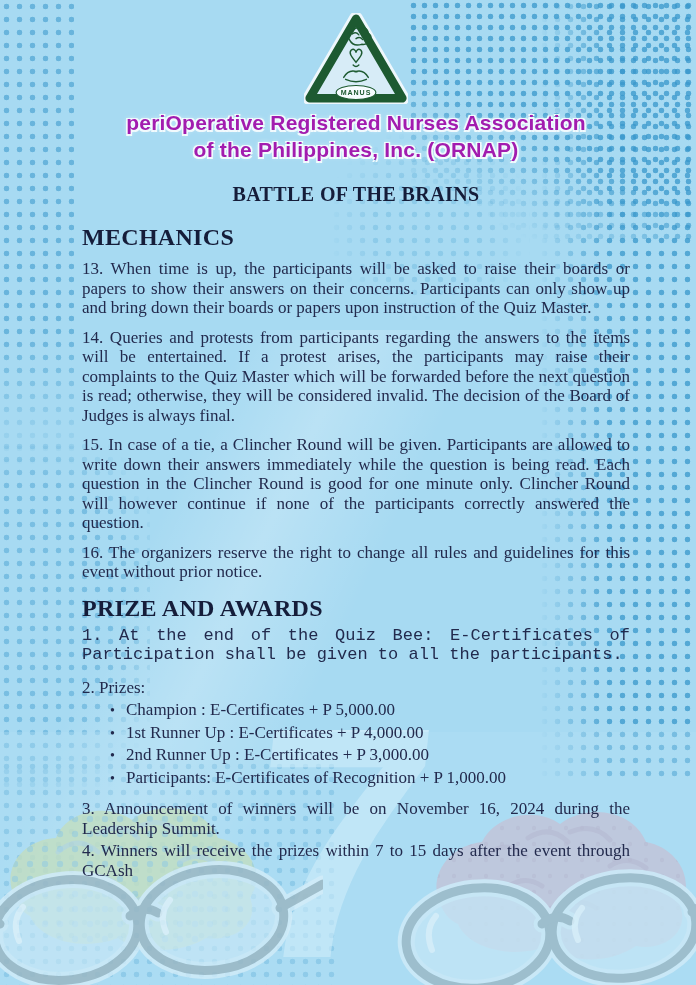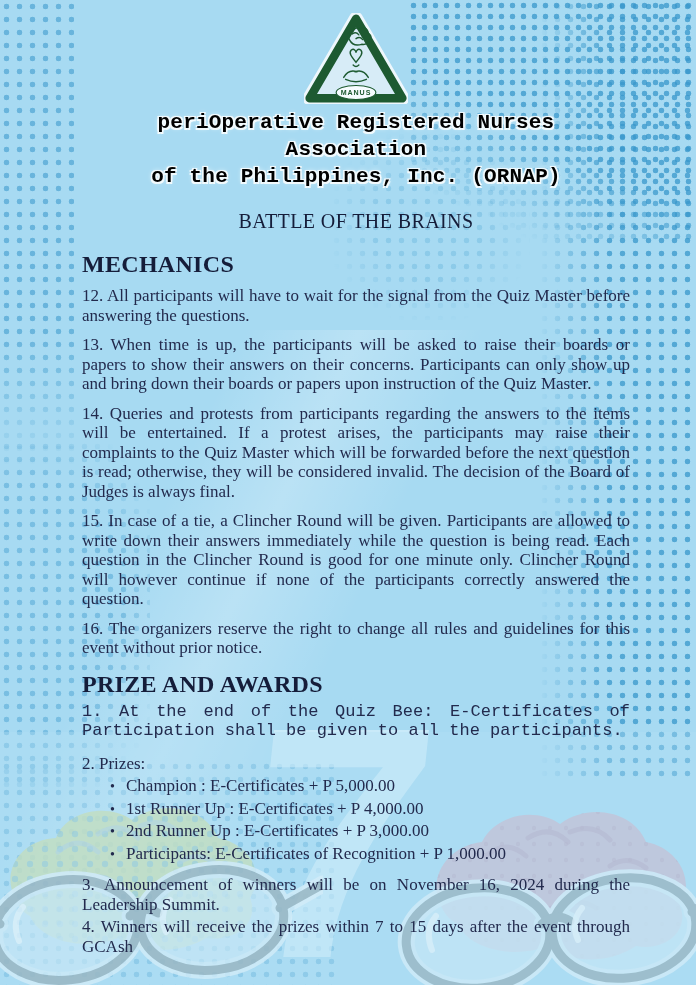--- a/index.html
+++ b/index.html
@@ -54,29 +54,29 @@
   
   .content{
     position:relative;z-index:5;
     padding:13px 66px 0 82px;
     color:#222a4d;
   }
   .page-header{text-align:center;}
   .logo-svg{display:block;margin:0 auto;}
   .org-title{
     margin:5px 0 0 0;
-    font-family:Liberation Mono, monospace;
+    font-family:Liberation Sans, sans-serif;
     font-weight:bold;font-size:21px;line-height:27px;
-    color:#000000;
+    color:#a21caf;
     text-shadow:-1.5px -1.5px 0 #f2fafd, 1.5px -1.5px 0 #f2fafd, -1.5px 1.5px 0 #f2fafd, 1.5px 1.5px 0 #f2fafd, 0 0 5px #f2fafd;
     letter-spacing:.2px;
   }
   .event-title{
     margin:19px 0 0 0;
-    font-size:20px;font-weight:normal;line-height:24px;
+    font-size:20px;font-weight:bold;line-height:24px;
     color:#151d3a;letter-spacing:.4px;
   }
   .section-heading{
     margin:19px 0 0 0;
     font-size:24px;font-weight:bold;line-height:24px;
     color:#151d3a;letter-spacing:.3px;
     text-align:left;
   }
   .body-par{
     margin:10px 0 0 0;
@@ -199,21 +199,20 @@
       <h1 class="org-title">
         <span style="display:block">periOperative Registered Nurses Association</span>
         <span style="display:block">of the Philippines, Inc. (ORNAP)</span>
       </h1>
 
       <h2 class="event-title">BATTLE OF THE BRAINS</h2>
     </header>
 
     <section>
       <h3 class="section-heading">MECHANICS</h3>
-      <p class="body-par">12. All participants will have to wait for the signal from the Quiz Master before answering the questions.</p>
       <p class="body-par">13. When time is up, the participants will be asked to raise their boards or papers to show their answers on their concerns. Participants can only show up and bring down their boards or papers upon instruction of the Quiz Master.</p>
       <p class="body-par">14. Queries and protests from participants regarding the answers to the items will be entertained. If a protest arises, the participants may raise their complaints to the Quiz Master which will be forwarded before the next question is read; otherwise, they will be considered invalid. The decision of the Board of Judges is always final.</p>
       <p class="body-par">15. In case of a tie, a Clincher Round will be given. Participants are allowed to write down their answers immediately while the question is being read. Each question in the Clincher Round is good for one minute only. Clincher Round will however continue if none of the participants correctly answered the question.</p>
       <p class="body-par">16. The organizers reserve the right to change all rules and guidelines for this event without prior notice.</p>
     </section>
 
     <section>
       <h3 class="section-heading" style="margin-top:14px">PRIZE AND AWARDS</h3>
       <p class="body-par tight">1. At the end of the Quiz Bee: E-Certificates of Participation shall be given to all the participants.</p>
       <p class="body-par" style="margin-top:13px">2. Prizes:</p>

